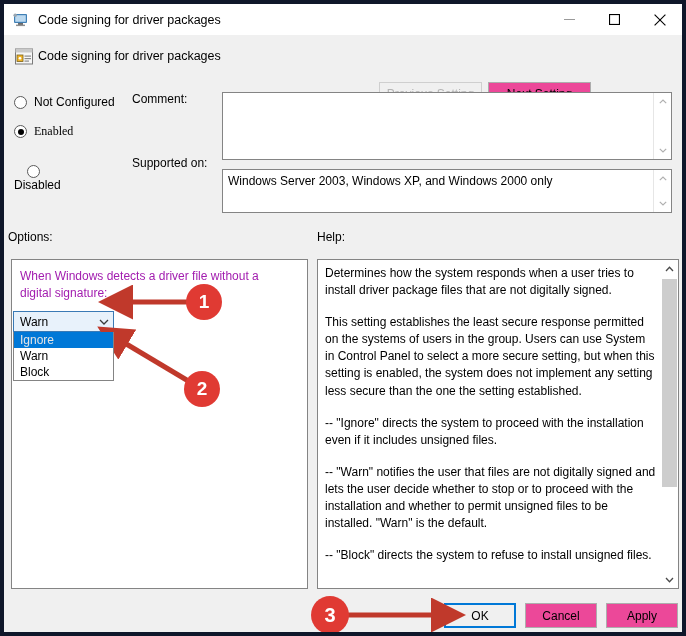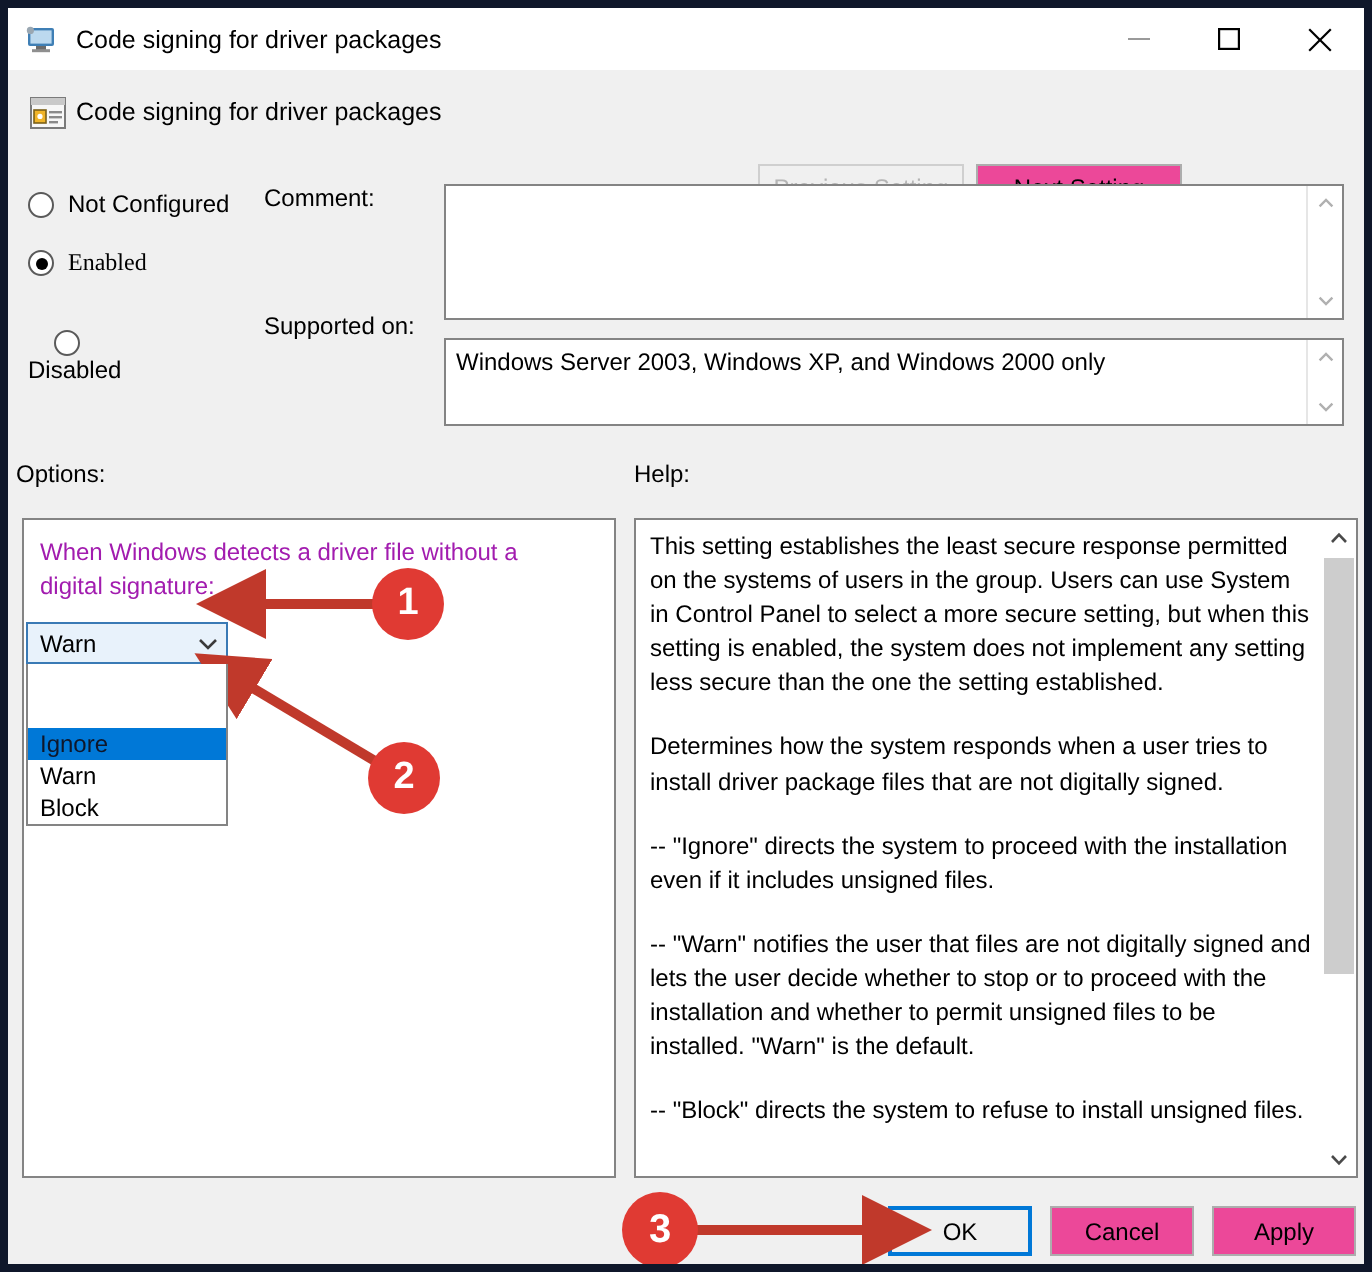--- a/index.html
+++ b/index.html
@@ -263,22 +263,21 @@
   .combo-item {
     height: 16px;
     line-height: 16px;
     padding-left: 6px;
     font-size: 12px;
     color: #000;
     white-space: nowrap;
   }
   .combo-item.selected {
     background: #0078d7;
-    color: #0f172a;
-    margin-top: 32px;
+    color: #e5e5e5;
   }
 
   
   .help-text {
     position: absolute;
     left: 7px; top: 5px;
     width: 332px;
     font-size: 12px;
     line-height: 17.1px;
     color: #000;
@@ -478,22 +477,22 @@
     </span>
   </div>
   <div class="combo-list">
     <div class="combo-item selected">Ignore</div>
     <div class="combo-item">Warn</div>
     <div class="combo-item">Block</div>
   </div>
 
   <div class="panel panel-help">
     <div class="help-text">
+      <p>Determines how the system responds when a user tries to install driver package files that are not digitally signed.</p>
       <p>This setting establishes the least secure response permitted on the systems of users in the group. Users can use System in Control Panel to select a more secure setting, but when this setting is enabled, the system does not implement any setting less secure than the one the setting established.</p>
-      <p>Determines how the system responds when a user tries to install driver package files that are not digitally signed.</p>
       <p>--   "Ignore" directs the system to proceed with the installation even if it includes unsigned files.</p>
       <p>--   "Warn" notifies the user that files are not digitally signed and lets the user decide whether to stop or to proceed with the installation and whether to permit unsigned files to be installed. "Warn" is the default.</p>
       <p>--   "Block" directs the system to refuse to install unsigned files.</p>
     </div>
     <div class="big-sb">
       <div class="arrow up">
         <svg width="9" height="6" viewBox="0 0 9 6">
             <polyline points="1,5 4.5,1.3 8,5" fill="none" stroke="#4a4a4a" stroke-width="1.3"></polyline>
           </svg>
       </div>

